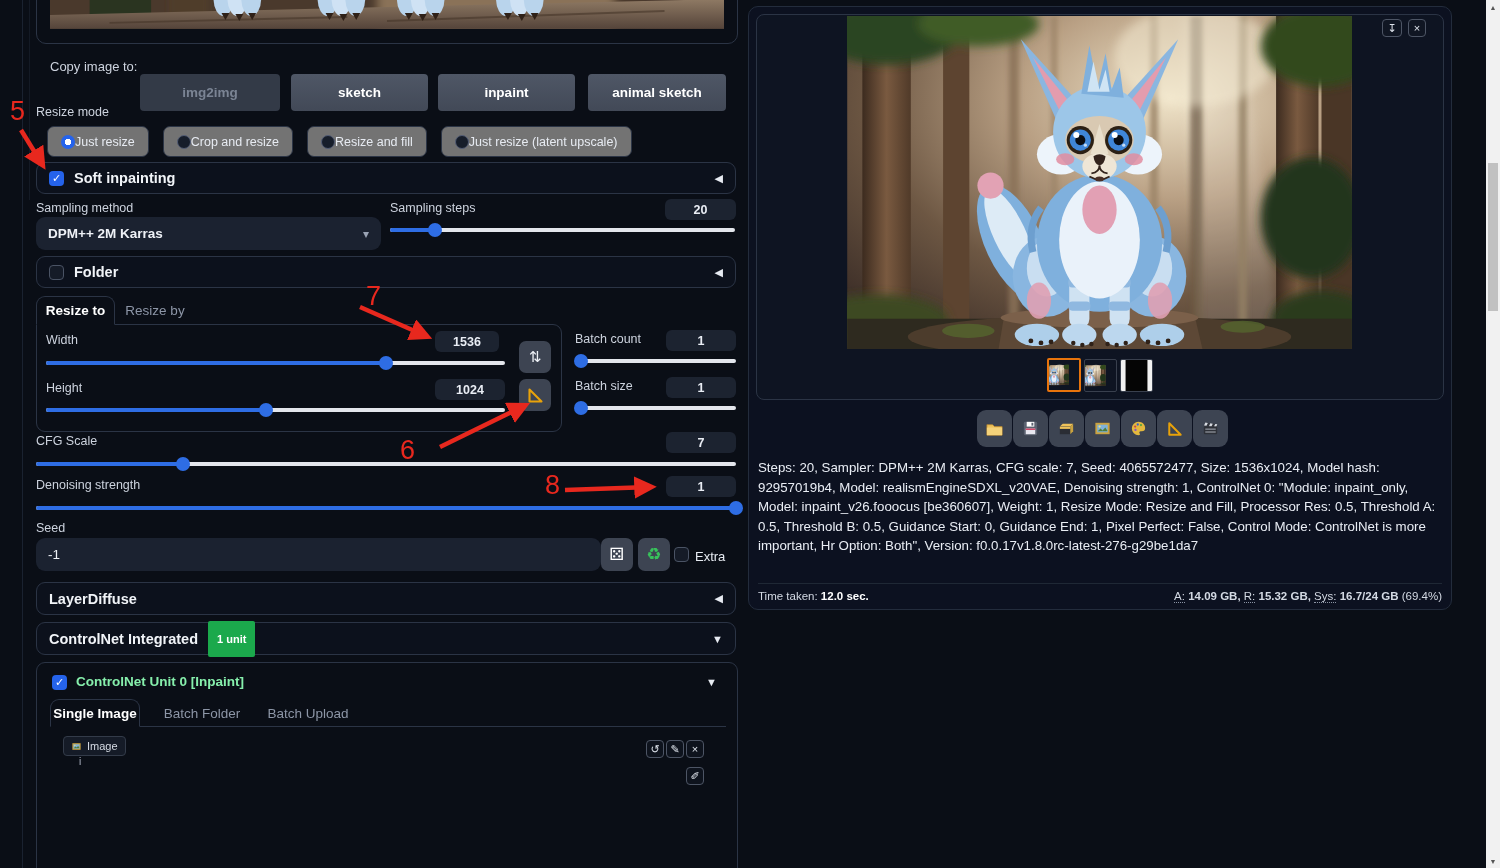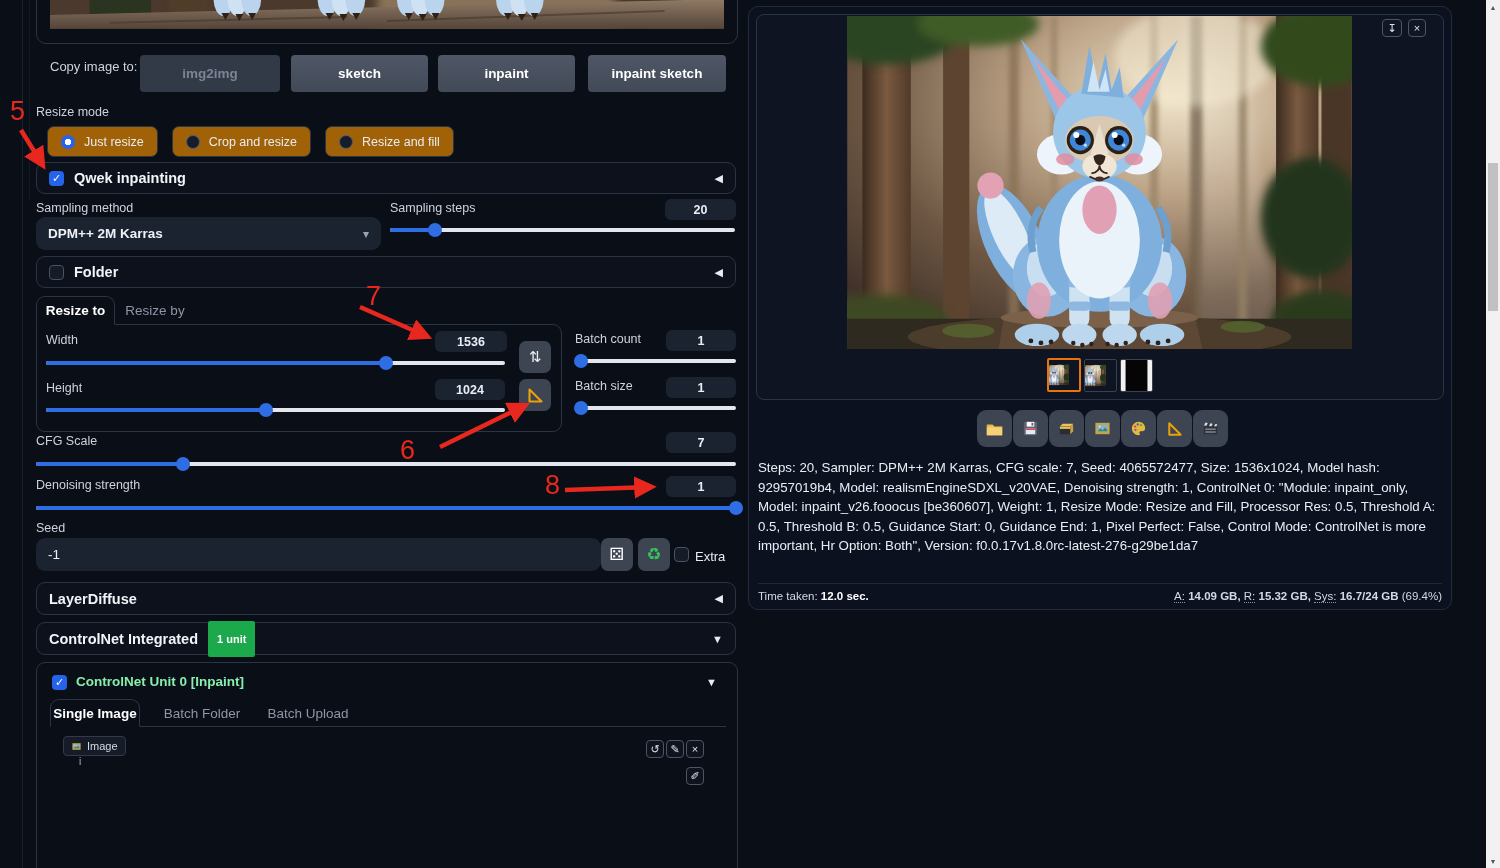--- a/index.html
+++ b/index.html
@@ -9,26 +9,26 @@
   .hairline{position:absolute;width:1px;background:#1a2230;}
   
   .panel{position:absolute;border:1px solid #28324233;border-radius:10px;}
   .acc{position:absolute;height:32px;border:1px solid #2b3445;border-radius:9px;background:#0c111c;
        display:flex;align-items:center;gap:10px;padding:0 12px;box-sizing:border-box;}
   .acc-title{font-weight:700;font-size:14.5px;color:#f1f4f8;}
   .acc-caret{margin-left:auto;color:#e7ebf2;font-size:11px;}
   .label{position:absolute;font-size:12.5px;color:#cdd3de;}
   
   .cpbtn{position:absolute;height:37px;border-radius:4px;background:linear-gradient(180deg,#4f5766,#424957);
-         color:#fff;font-weight:700;font-size:13.5px;display:flex;align-items:center;justify-content:center;}
+         color:#fff;font-weight:700;font-size:13.5px;display:flex;align-items:center;justify-content:center;margin-top:19px;}
   .cpbtn.disabled{background:#333a47;color:#7b8494;}
   
   .chiprow{position:absolute;display:flex;gap:14px;}
-  .chip{height:31px;border:1px solid #2b3445;background:#a16207;border-radius:7px;display:flex;
-        align-items:center;gap:9px;padding:0 13px;font-size:12.5px;color:#e7ebf2;box-sizing:border-box;}
+  .chip{height:31px;border:1px solid #2b3445;background:#737373;border-radius:7px;display:flex;
+        align-items:center;padding:0 13px;font-size:12.5px;color:#e7ebf2;box-sizing:border-box;}
   .radio{width:14px;height:14px;border-radius:50%;border:1px solid #525c74;background:#161d2a;box-sizing:border-box;}
   .radio.sel{border:none;background:radial-gradient(circle,#ffffff 0 3px,#2563eb 3.5px);}
   .cb{width:15px;height:15px;border-radius:4px;background:#2563eb;color:#fff;font-size:11px;font-weight:700;
       display:flex;align-items:center;justify-content:center;line-height:1;box-sizing:border-box;}
   .cb.un{background:#151b27;border:1px solid #4a5364;color:transparent;}
   
   .numbox{position:absolute;width:71px;height:21px;background:#1c2330;border-radius:6px;color:#e9edf4;
           font-size:12.5px;font-weight:700;display:flex;align-items:center;justify-content:center;}
   .dropdown{position:absolute;background:#1b2230;border-radius:9px;display:flex;align-items:center;
             padding:0 12px;font-size:13.5px;font-weight:600;color:#eef1f6;box-sizing:border-box;}
@@ -296,41 +296,45 @@
   <div class="panel" style="left:36px;top:-14px;width:700px;height:56px;border-color:#2b3445;overflow:hidden">
     <svg style="position:absolute;left:13px;top:0;width:674px;height:42px" preserveAspectRatio="none">
         <use href="#paws"></use>
       </svg>
   </div>
 
   <div class="label" style="left:50px;top:59px;font-size:13px">Copy image to:</div>
   <button class="cpbtn disabled" style="left:140px;top:55px;width:140px;border:none">img2img</button>
   <button class="cpbtn" style="left:291px;top:55px;width:137px;border:none">sketch</button>
   <button class="cpbtn" style="left:438px;top:55px;width:137px;border:none">inpaint</button>
-  <button class="cpbtn" style="left:588px;top:55px;width:138px;border:none">inpaint sketch</button>
+  <button class="cpbtn" style="left:588px;top:55px;width:138px;border:none">animal sketch</button>
 
   <div class="label" style="left:36px;top:105px">Resize mode</div>
   <div class="chiprow" style="left:47px;top:126px">
     <div class="chip">
         <span class="radio sel"></span>
         <span>Just resize</span>
       </div>
     <div class="chip">
         <span class="radio"></span>
         <span>Crop and resize</span>
       </div>
     <div class="chip">
         <span class="radio"></span>
         <span>Resize and fill</span>
       </div>
+    <div class="chip">
+        <span class="radio"></span>
+        <span>Just resize (latent upscale)</span>
+      </div>
   </div>
 
   <div class="acc" style="left:36px;top:162px;width:700px">
     <span class="cb">✓</span>
-    <span class="acc-title">Qwek inpainting</span>
+    <span class="acc-title">Soft inpainting</span>
     <span class="acc-caret">◀</span>
   </div>
 
   <div class="label" style="left:36px;top:201px">Sampling method</div>
   <div class="dropdown" style="left:36px;top:217px;width:345px;height:33px">
     <span>DPM++ 2M Karras</span>
     <span class="dd-caret">▾</span>
   </div>
   <div class="label" style="left:390px;top:201px">Sampling steps</div>
   <div class="numbox" style="left:665px;top:199px">20</div>
@@ -344,21 +348,21 @@
     <span class="cb un"></span>
     <span class="acc-title">Folder</span>
     <span class="acc-caret">◀</span>
   </div>
 
   <div class="tab-sel" style="left:36px;top:296px;width:79px;height:29px">Resize to</div>
   <div class="tab-plain" style="left:115px;top:296px;width:80px;height:29px">Resize by</div>
   <div class="panel" style="left:36px;top:324px;width:524px;height:106px;border-color:#2b3445;border-radius:0 9px 9px 9px"></div>
 
   <div class="label" style="left:46px;top:333px">Width</div>
-  <div class="numbox" style="left:435px;top:331px;width:72px">1536</div>
+  <div class="numbox" style="left:435px;top:331px;width:64px">1536</div>
   <div class="slider" style="left:46px;top:356px;width:459px">
     <div class="sl-track"></div>
       <div class="sl-fill" style="width:74%"></div>
       <div class="sl-knob" style="left:74%"></div>
   </div>
   <div class="label" style="left:46px;top:381px">Height</div>
   <div class="numbox" style="left:435px;top:379px;width:70px">1024</div>
   <div class="slider" style="left:46px;top:403px;width:459px">
     <div class="sl-track"></div>
       <div class="sl-fill" style="width:48%"></div>

